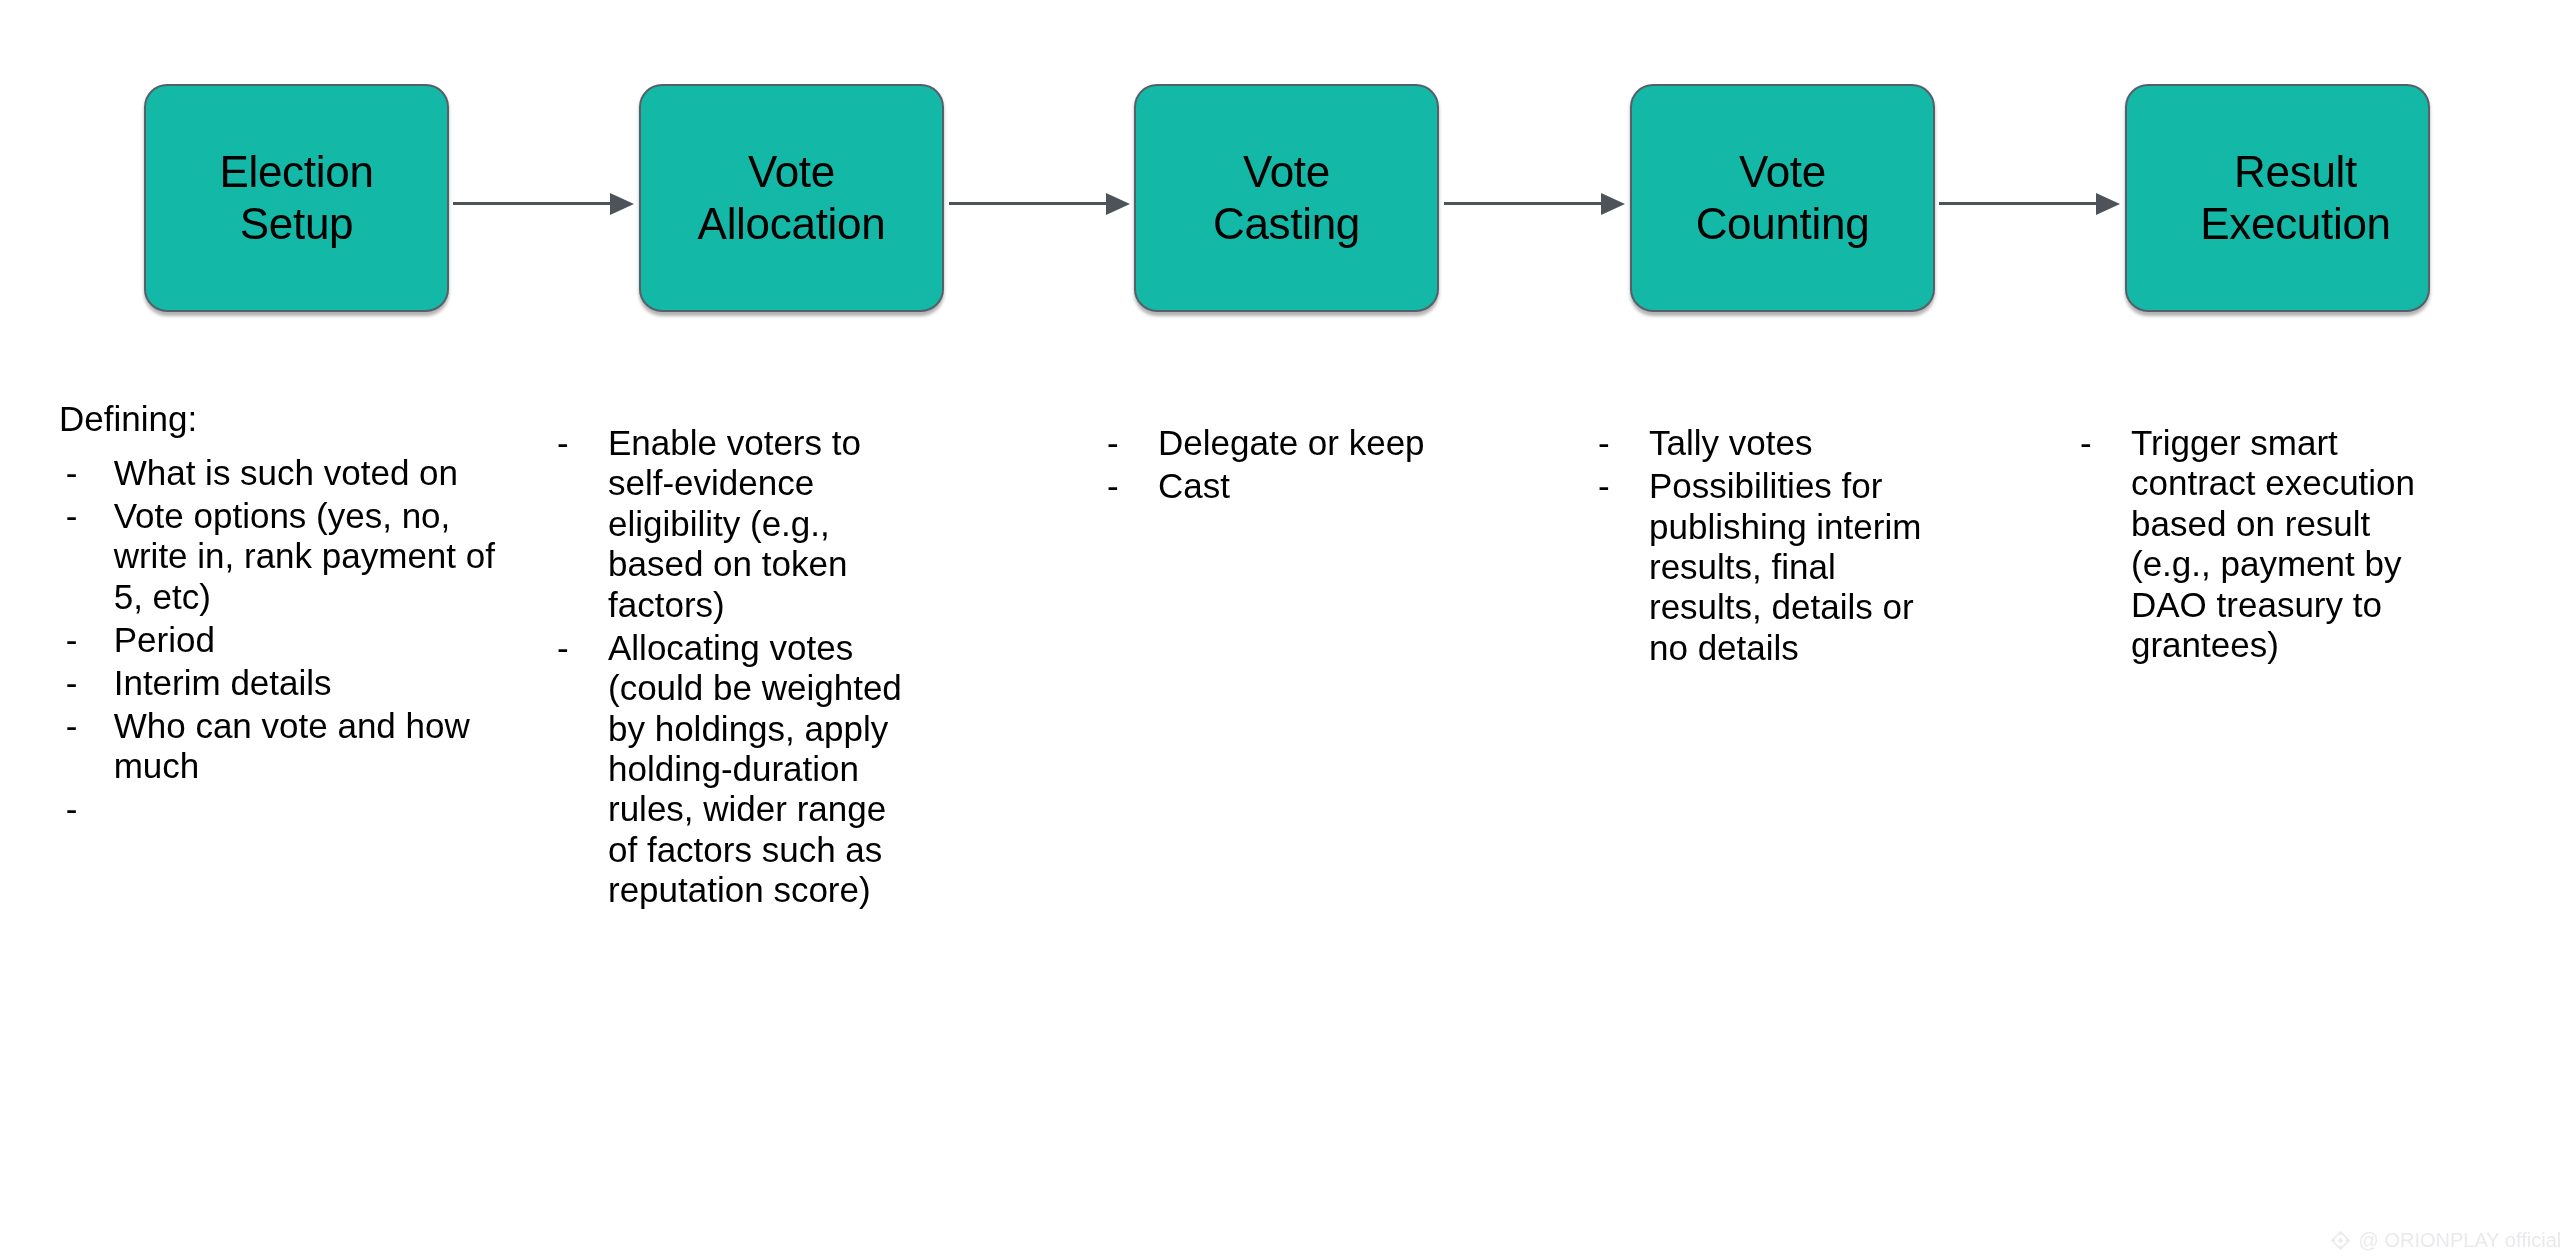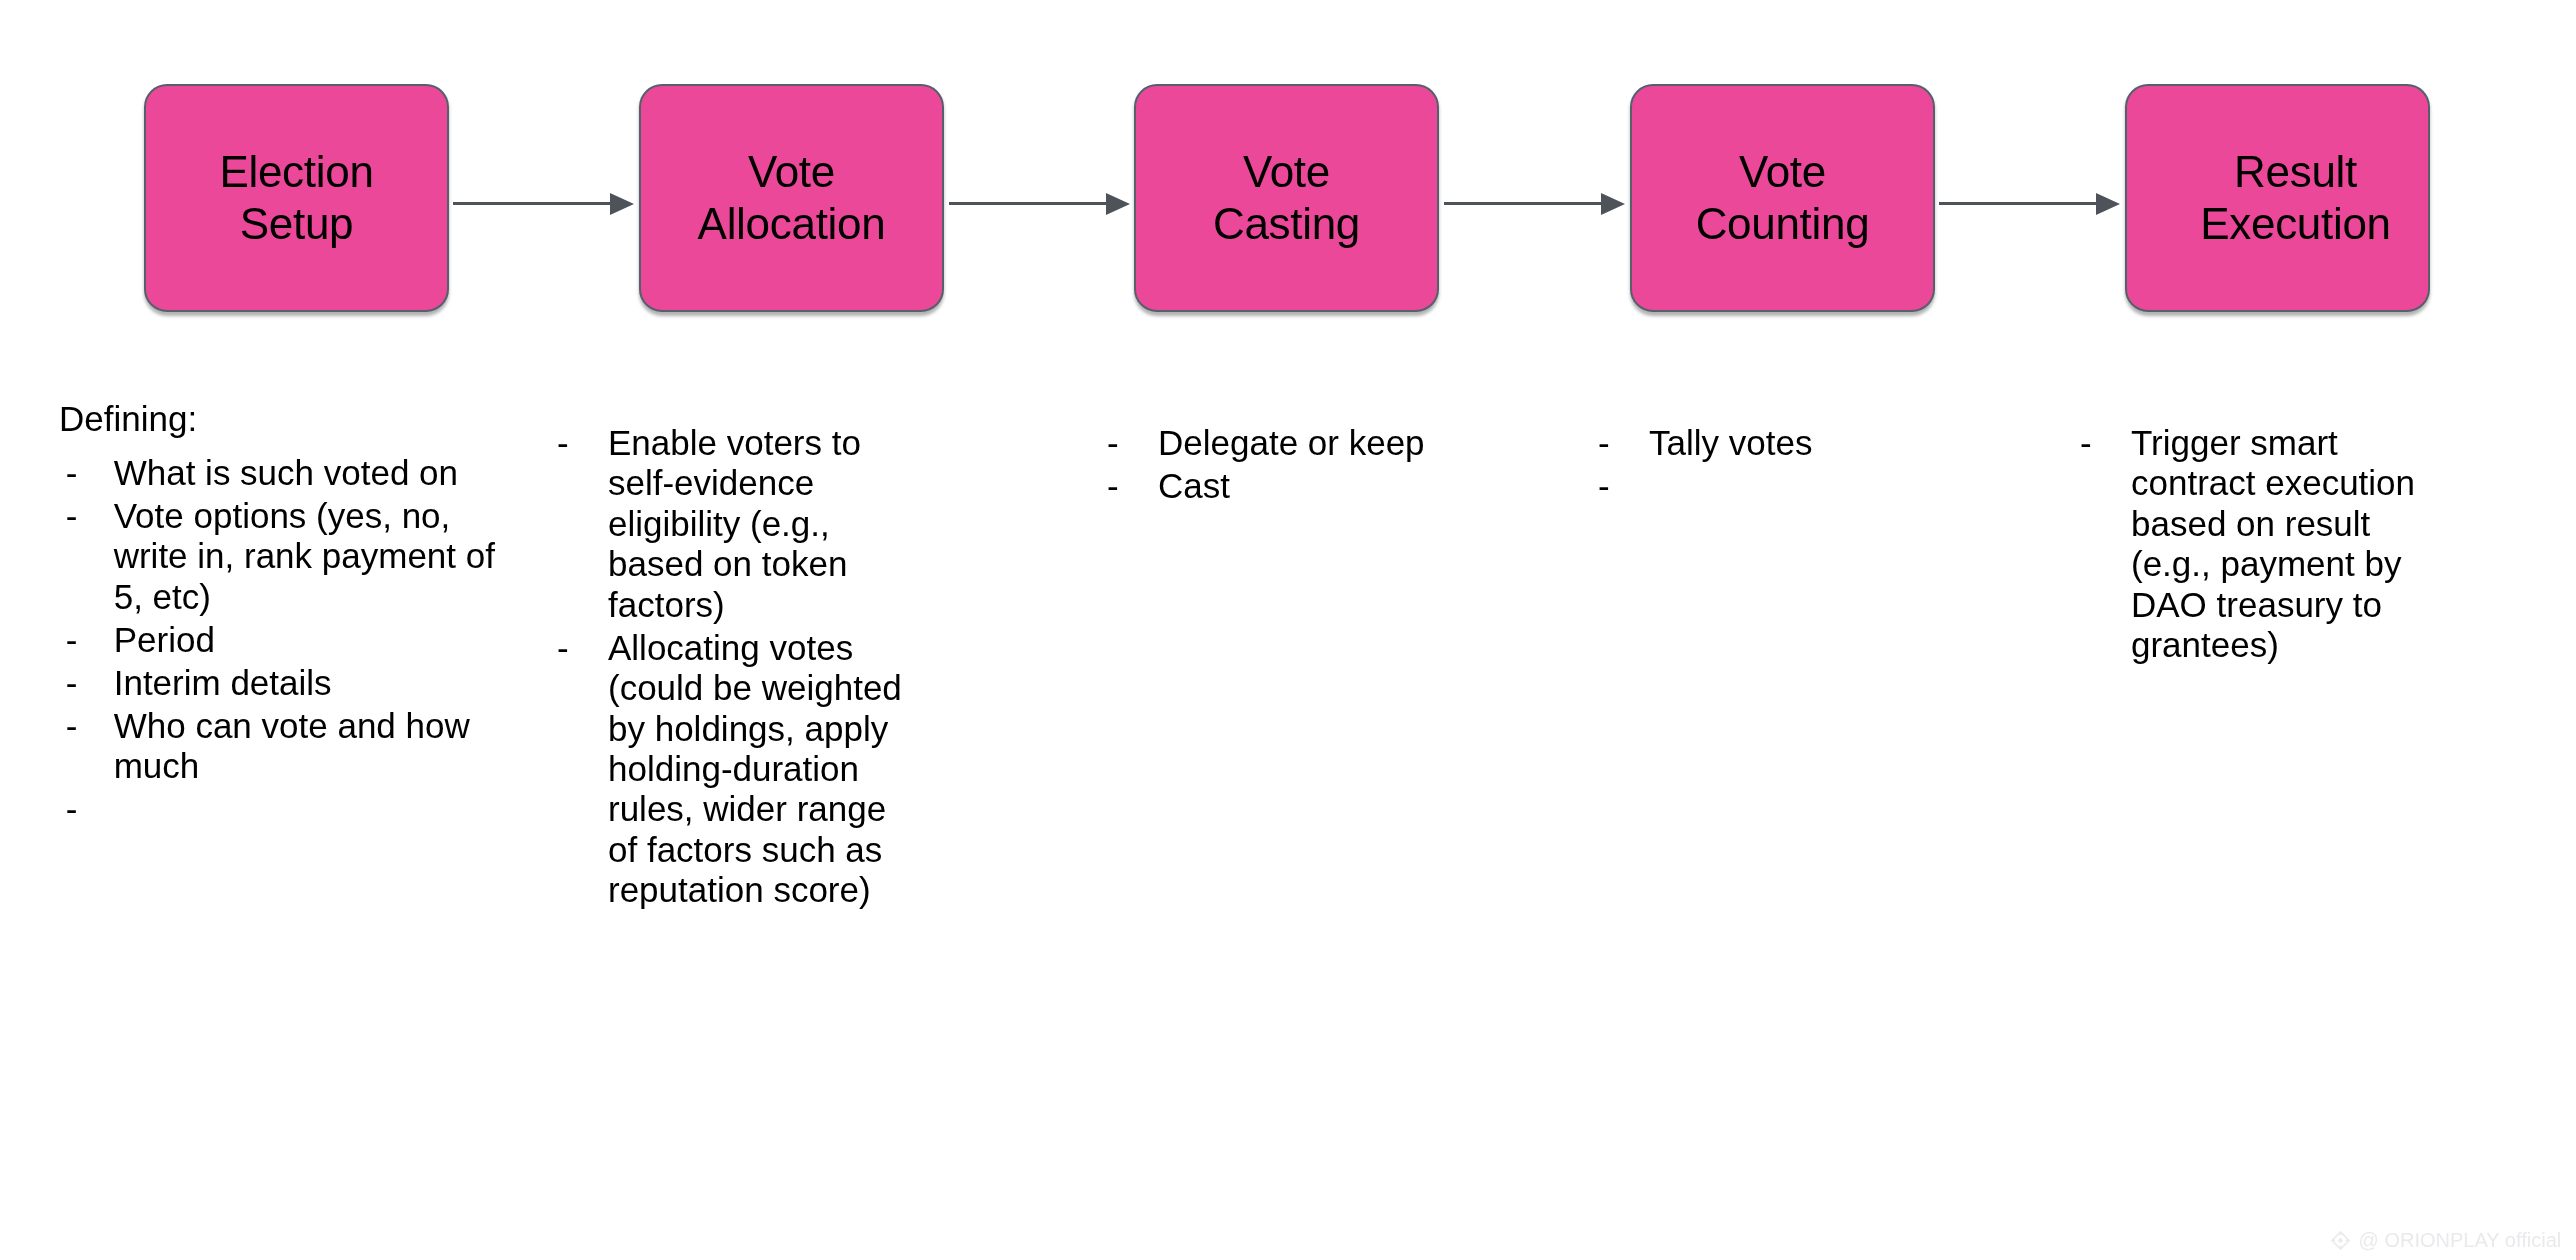--- a/index.html
+++ b/index.html
@@ -22,21 +22,21 @@
     left: 0;
     top: 0;
     width: 2576px;
     height: 335px;
   }
 
   .flow-node {
     position: absolute;
     top: 84px;
     height: 228px;
-    background: #ec4899;
+    background: #14b8a6;
     border: 2px solid #55606b;
     border-radius: 23px;
     box-shadow: 0 3.4px 3.4px rgba(0,0,0,0.30);
     display: flex;
     align-items: center;
     justify-content: center;
     box-sizing: border-box;
   }
   .flow-node .node-label {
     font-size: 44px;
@@ -253,20 +253,21 @@
 </div>
 
 <div class="text-col col-3">
   <ul class="bullet-list">
     <li class="bullet-item">
       <span class="bullet-dash">-</span>
       <span class="bullet-text">Tally votes</span>
     </li>
     <li class="bullet-item">
       <span class="bullet-dash">-</span>
+      <span class="bullet-text">Possibilities for publishing interim results, final results, details or no details</span>
     </li>
   </ul>
 </div>
 
 <div class="text-col col-4">
   <ul class="bullet-list">
     <li class="bullet-item">
       <span class="bullet-dash">-</span>
       <span class="bullet-text">Trigger smart contract execution based on result (e.g., payment by DAO treasury to grantees)</span>
     </li>

